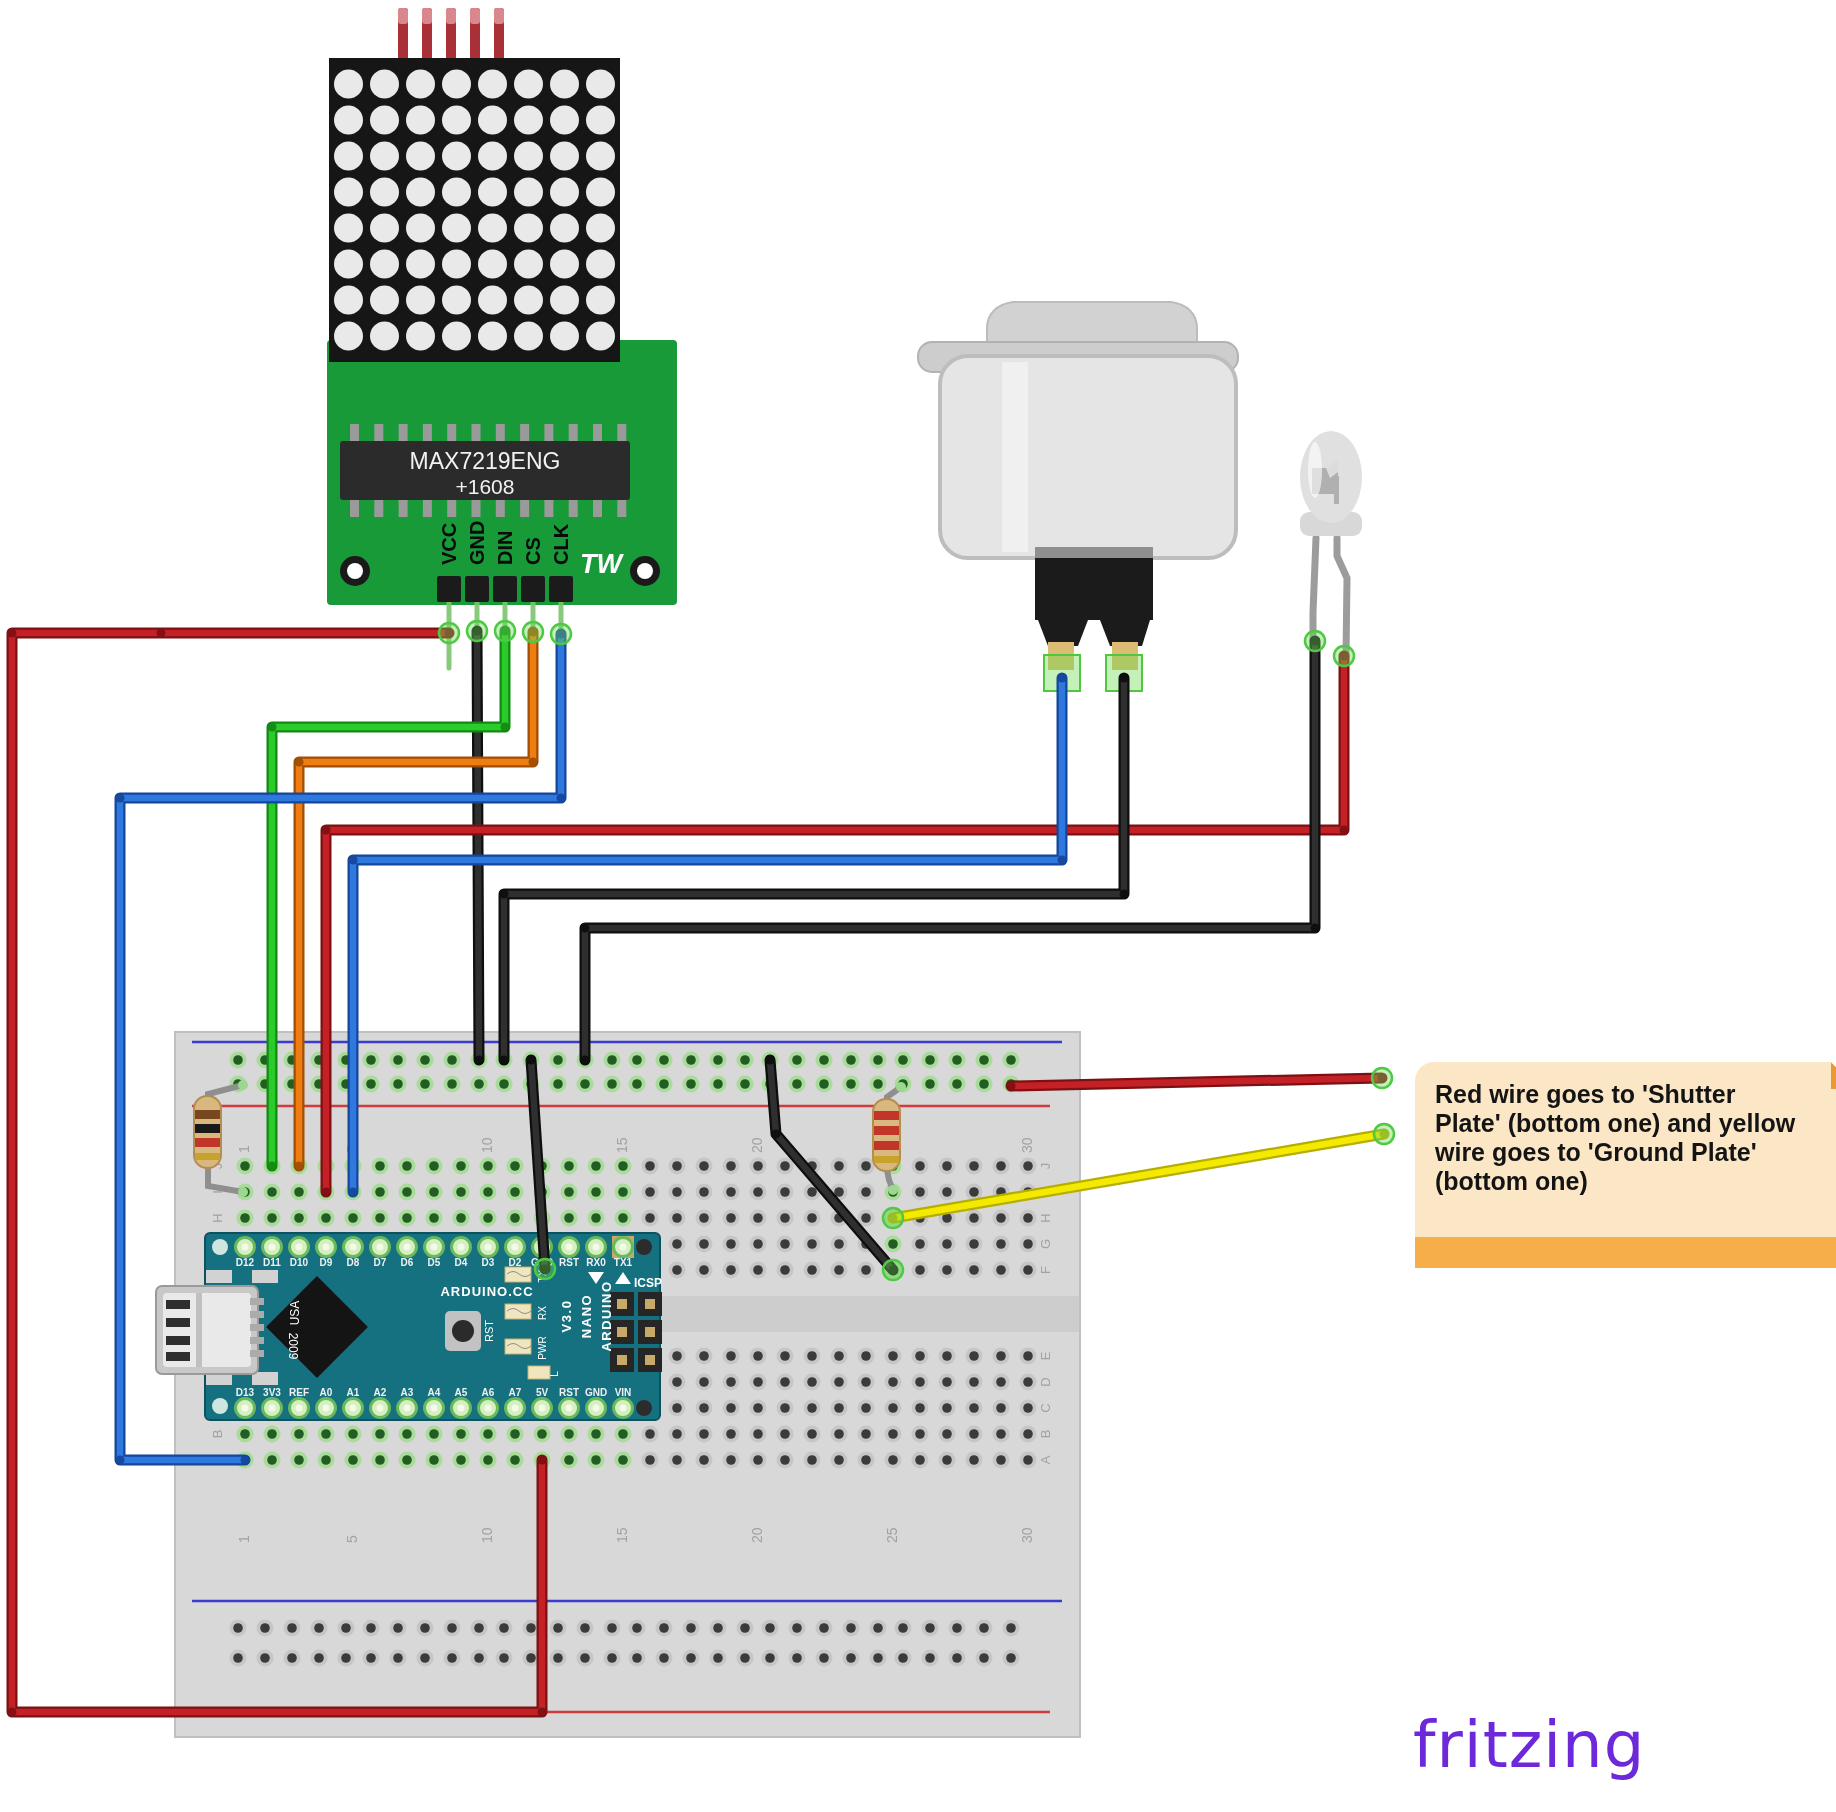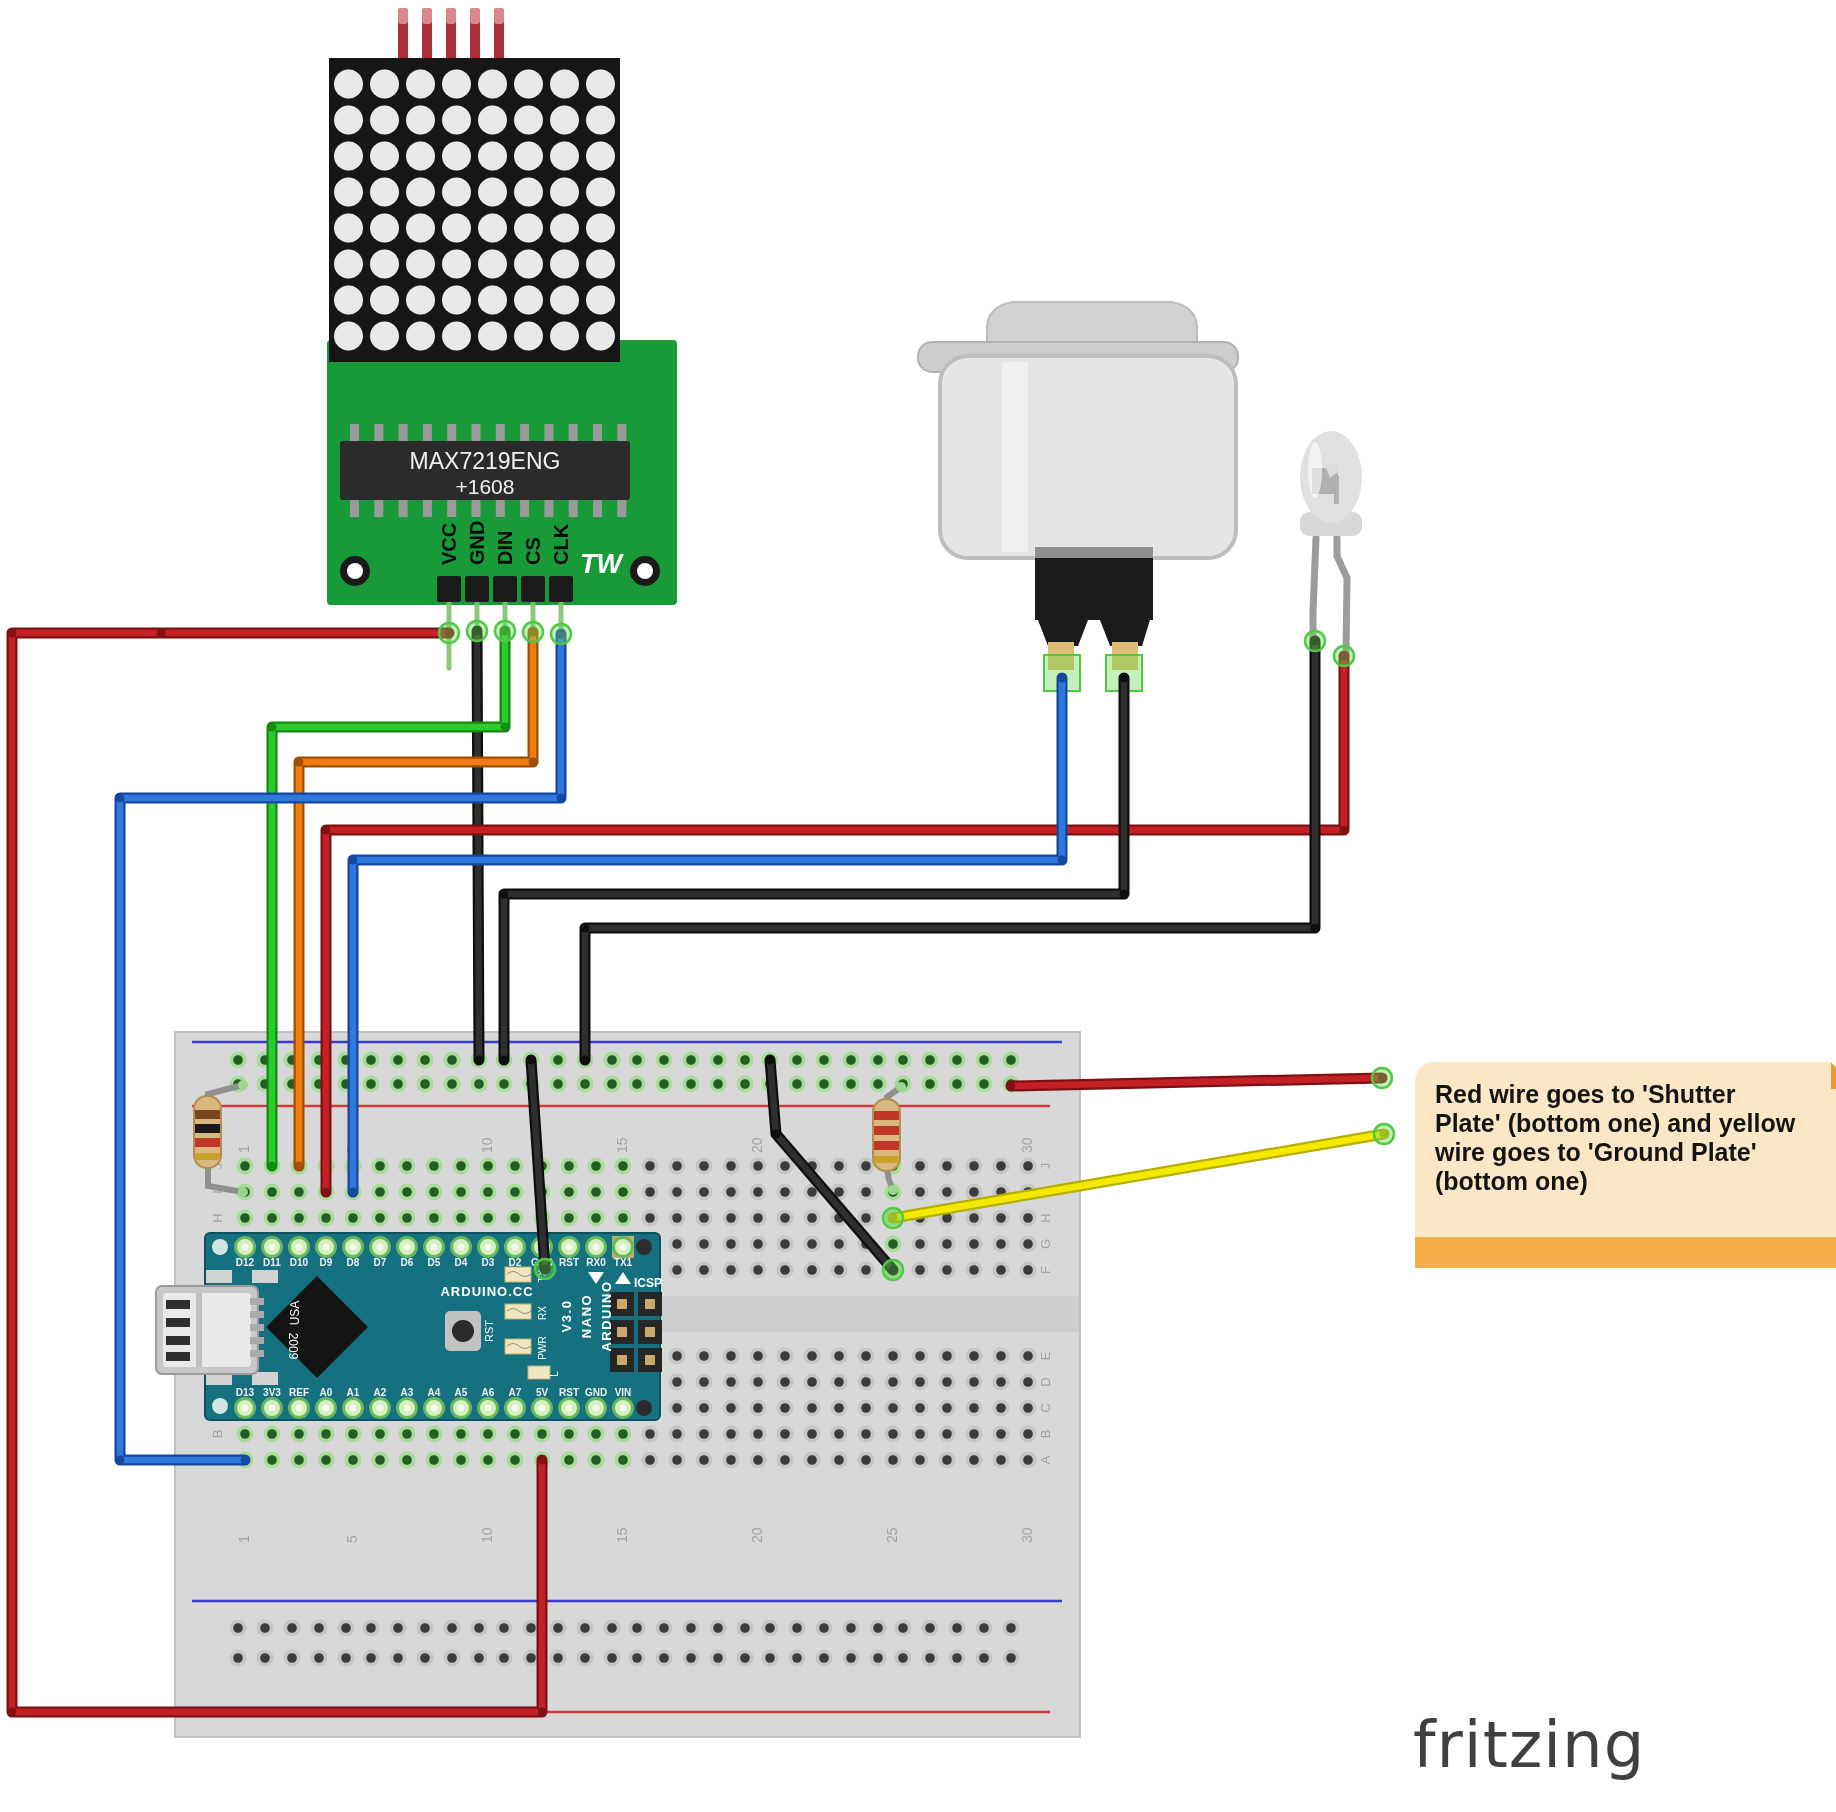--- a/index.html
+++ b/index.html
@@ -10,21 +10,21 @@
   .note-bar{position:absolute;left:0;bottom:0;width:100%;height:31px;background:#F6AE4B;}
   .note-text{position:absolute;left:20px;top:18px;width:382px;font-size:25px;font-weight:bold;
              line-height:29px;color:#141414;}
   .note-text span{display:block;}
   .fold-w{position:absolute;top:0;right:0;width:0;height:0;
           border-left:27px solid transparent;border-top:27px solid #ffffff;}
   .fold-d{position:absolute;top:0;right:0;width:0;height:0;
           border-right:27px solid transparent;border-bottom:27px solid #E89A33;}
   .grip{position:absolute;right:18px;bottom:9px;width:4px;height:4px;background:#B5802F;
         box-shadow:7px 0 #B5802F,14px 0 #B5802F,7px -7px #B5802F,14px -7px #B5802F,14px -14px #B5802F;}
-  .wm{position:absolute;left:1413px;top:1708px;font-size:64px;color:#404040;letter-spacing:1px;
+  .wm{position:absolute;left:1413px;top:1708px;font-size:64px;color:#6d28d9;letter-spacing:1px;
       font-family:"DejaVu Sans",sans-serif;}
 </style>
 </head>
 <body>
 
 <div id="stage">
 <svg width="1836" height="1812" viewBox="0 0 1836 1812">
 
   <g>
     <rect x="175" y="1032" width="905" height="705" fill="#D8D8D8" stroke="#C0C0C0" stroke-width="2"></rect>

